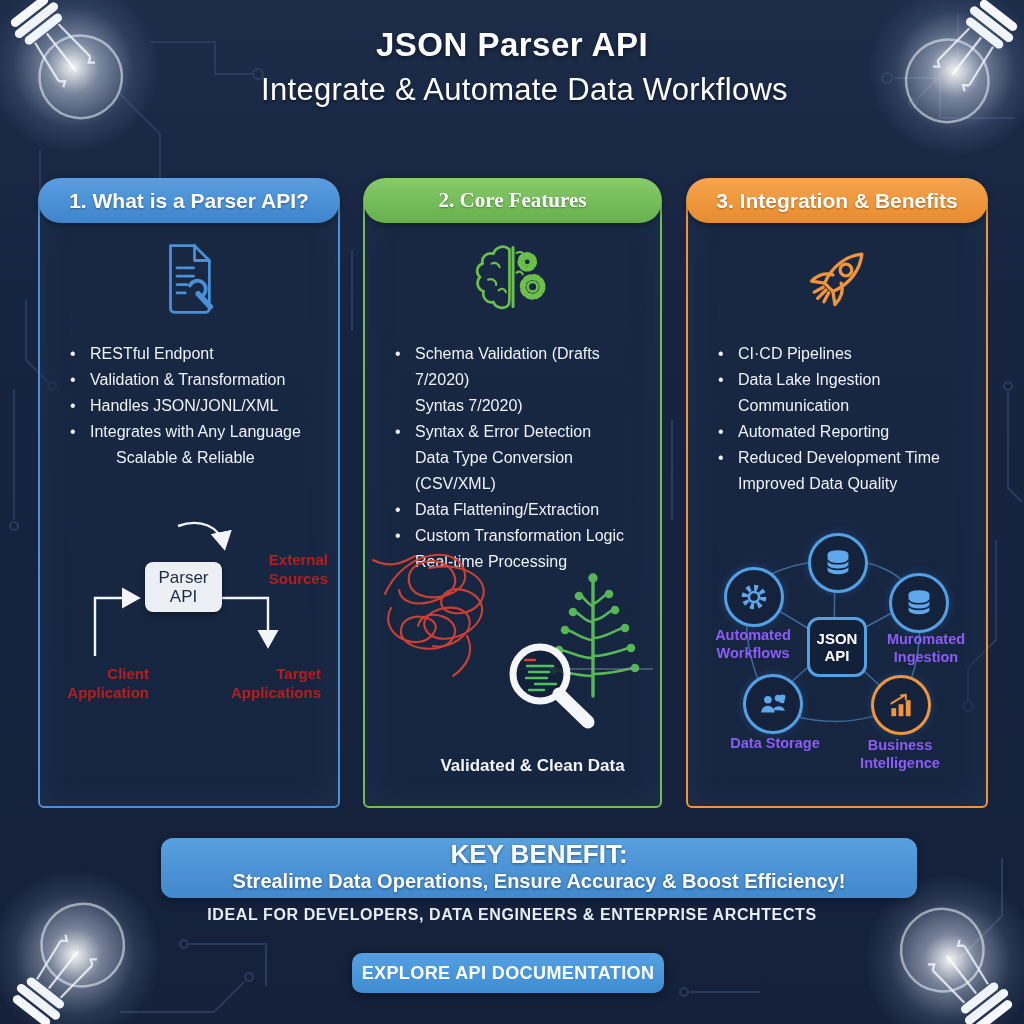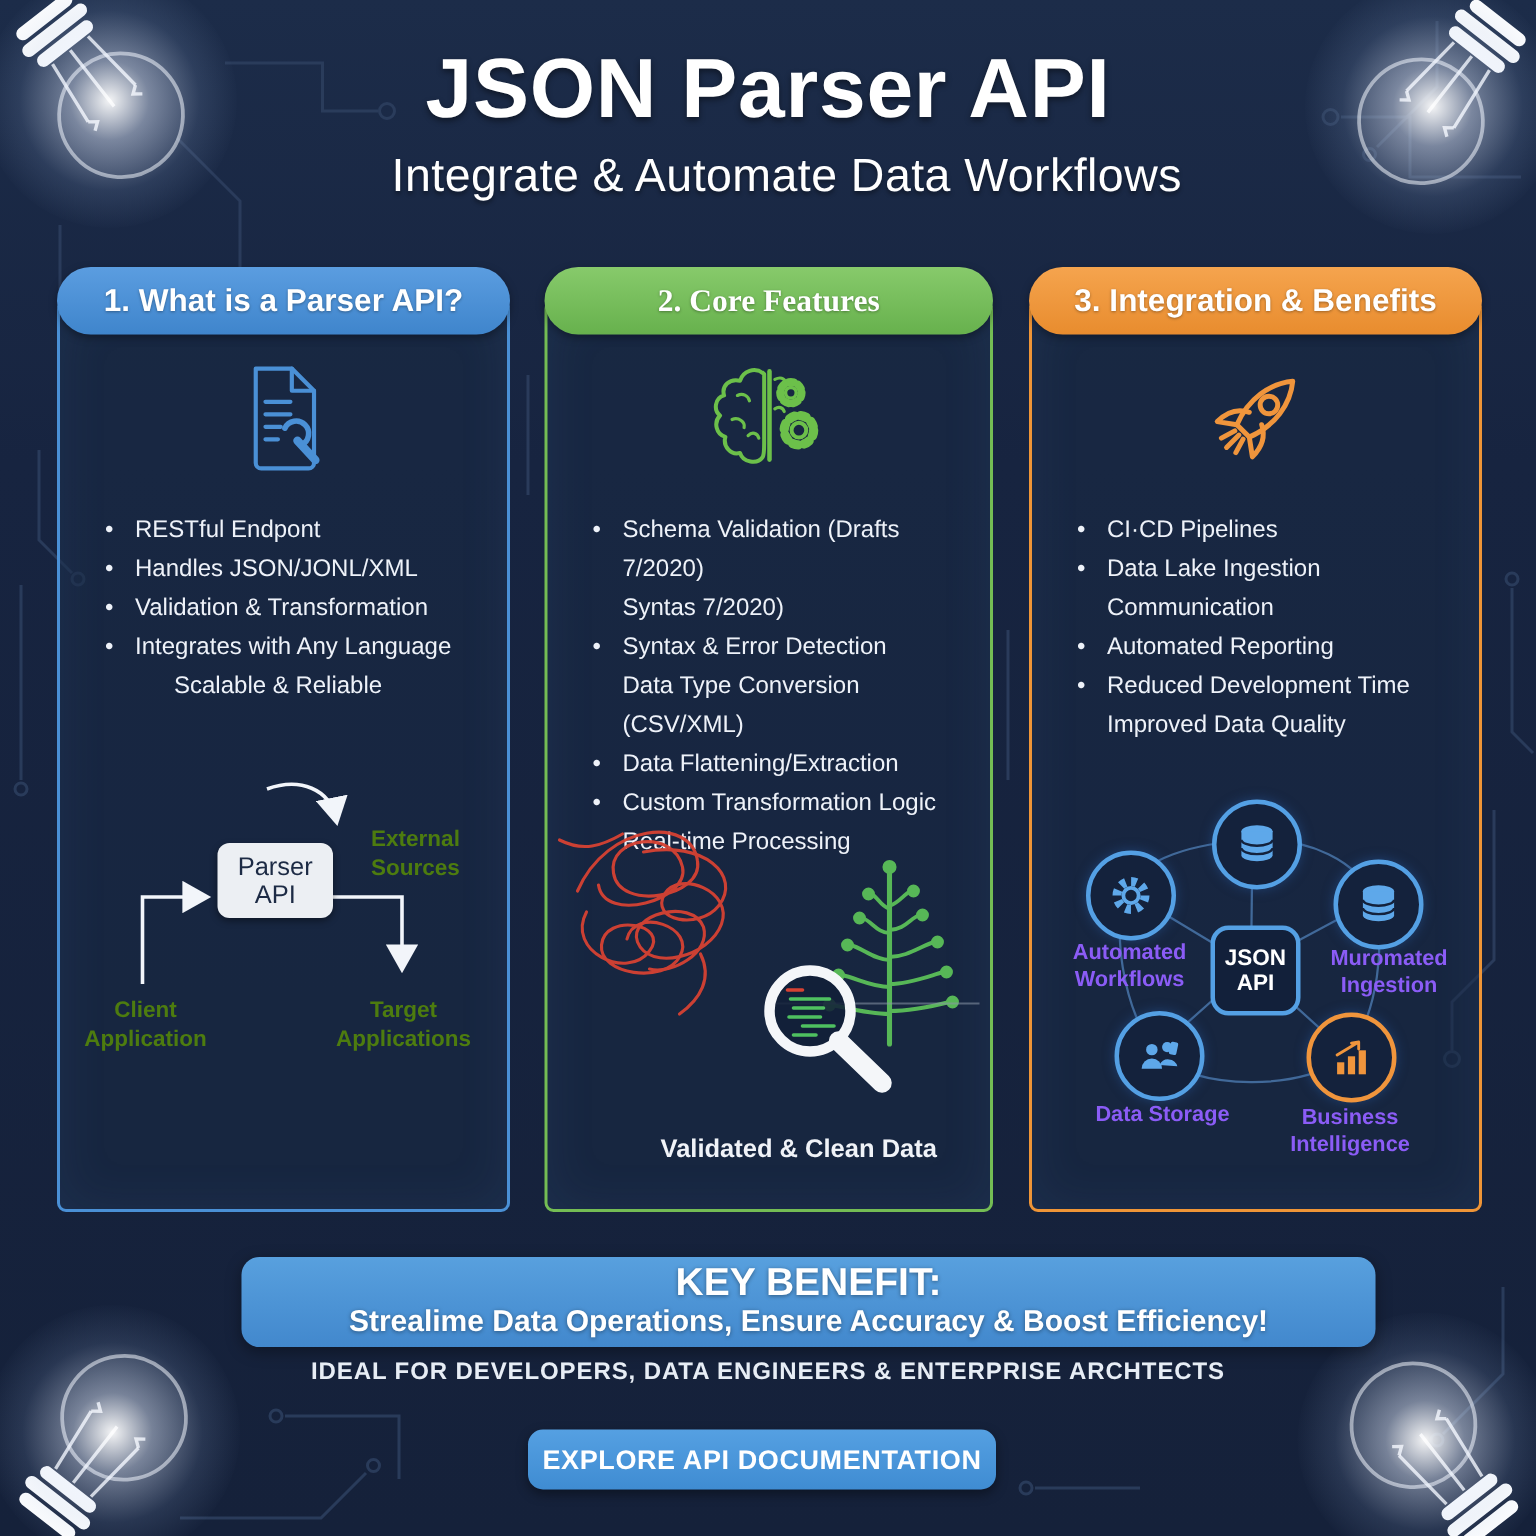--- a/index.html
+++ b/index.html
@@ -11,21 +11,21 @@
   
   .circuit{position:absolute;inset:0;z-index:0;pointer-events:none;}
   
   .bulb{position:absolute;width:170px;height:170px;z-index:1;pointer-events:none;}
   .bulb .glow{position:absolute;inset:0;border-radius:50%;
     background:radial-gradient(circle,rgba(255,255,255,.95) 0%,rgba(225,235,255,.45) 22%,rgba(150,175,215,.15) 50%,transparent 72%);}
   #bulb-tl{left:-12px;top:-18px;} #bulb-tr{right:-16px;top:-14px;}
   #bulb-bl{left:-10px;bottom:-16px;} #bulb-br{right:-11px;bottom:-21px;}
   
   .hdr{position:absolute;top:26px;left:0;width:100%;text-align:center;z-index:2;}
-  .hdr h1{margin:0;font-size:56px;font-weight:bold;letter-spacing:.5px;text-shadow:0 2px 4px rgba(0,0,0,.45);}
+  .hdr h1{margin:0;font-size:33px;font-weight:bold;letter-spacing:.5px;text-shadow:0 2px 4px rgba(0,0,0,.45);}
   .hdr h2{margin:8px 0 0;font-size:31px;font-weight:500;letter-spacing:.3px;text-shadow:0 2px 3px rgba(0,0,0,.4);padding-left:25px;}
   
   .panel{position:absolute;top:178px;height:630px;z-index:2;}
   #panel1{left:38px;width:302px;} #panel2{left:363px;width:299px;} #panel3{left:686px;width:302px;}
   .pill{position:absolute;top:0;left:0;right:0;height:45px;border-radius:23px;z-index:3;
     display:flex;align-items:center;justify-content:center;font-size:21px;font-weight:bold;
     text-shadow:0 1px 2px rgba(0,0,0,.35);box-shadow:0 2px 6px rgba(0,0,0,.35);}
   #panel1 .pill{background:linear-gradient(180deg,#5b9de0,#3f85cc);}
   #panel2 .pill{background:linear-gradient(180deg,#87ca6b,#67b14d);font-family:Liberation Serif, serif;}
   #panel3 .pill{background:linear-gradient(180deg,#f5a44e,#e88c2e);}
@@ -37,21 +37,21 @@
   .bullets{list-style:none;margin:0;padding:0;position:absolute;top:163px;left:30px;right:8px;}
   .bullets li{position:relative;padding-left:22px;font-size:16px;font-weight:500;color:#eef2f9;line-height:26px;}
   .bullets li.dot::before{content:"\2022";position:absolute;left:2px;}
   .bullets li.indent2{padding-left:48px;}
   
   .flow{position:absolute;top:340px;left:0;width:302px;height:235px;}
   .flow svg{position:absolute;inset:0;}
   .pbox{position:absolute;left:107px;top:44px;width:77px;height:50px;background:#eceff3;border-radius:8px;
     display:flex;flex-direction:column;align-items:center;justify-content:center;color:#1d2b45;
     font-weight:normal;font-size:17px;line-height:19px;box-shadow:0 2px 5px rgba(0,0,0,.4);}
-  .flbl{position:absolute;font-size:15px;font-weight:bold;text-align:center;line-height:19px;color:#4d7c0f;}
+  .flbl{position:absolute;font-size:15px;font-weight:bold;text-align:right;line-height:19px;color:#b91c1c;}
   
   .illu{position:absolute;top:358px;left:0;width:299px;height:218px;}
   .illu-cap{position:absolute;top:578px;left:0;width:100%;text-align:center;font-size:17px;font-weight:600;color:#f0f3f8;padding-left:40px;box-sizing:border-box;}
   
   .net{position:absolute;top:352px;left:0;width:302px;height:258px;}
   .net svg.links{position:absolute;inset:0;}
   .node{position:absolute;width:54px;height:54px;border-radius:50%;background:#14223c;
     border:3px solid #54a0e4;display:flex;align-items:center;justify-content:center;box-shadow:0 0 8px rgba(40,90,160,.5);}
   .node.orange{border-color:#f0953c;}
   .cbox{position:absolute;left:121px;top:87px;width:54px;height:54px;border:3px solid #54a0e4;border-radius:12px;
@@ -171,22 +171,22 @@
     <svg width="74" height="78" viewBox="0 0 80 84" fill="none" stroke="#4a90d6" stroke-width="3" stroke-linecap="round" stroke-linejoin="round">
       <path d="M20,6 H46 L62,22 V74 a4,4 0 0 1 -4,4 H24 a4,4 0 0 1 -4,-4 Z"></path>
       <path d="M46,6 V22 H62"></path>
       <path d="M27,30 H45 M27,39 H45 M27,48 H38 M27,57 H36"></path>
       <path d="M41,49 a9,9 0 1 1 12,12" stroke-width="4"></path>
       <path d="M50,58 L63,72" stroke-width="6"></path>
     </svg>
   </div>
   <ul class="bullets">
     <li class="dot">RESTful Endpont</li>
+    <li class="dot">Validation &amp; Transformation</li>
     <li class="dot">Handles JSON/JONL/XML</li>
-    <li class="dot">Validation &amp; Transformation</li>
     <li class="dot">Integrates with Any Language</li>
     <li class="indent2">Scalable &amp; Reliable</li>
   </ul>
   <div class="flow">
     <svg viewBox="0 0 302 235">
       <defs>
         <marker id="arw" markerWidth="9" markerHeight="9" refX="6" refY="4.5" orient="auto">
           <path d="M0,0 L8,4.5 L0,9 Z" fill="#f2f5fa"></path>
         </marker>
       </defs>

